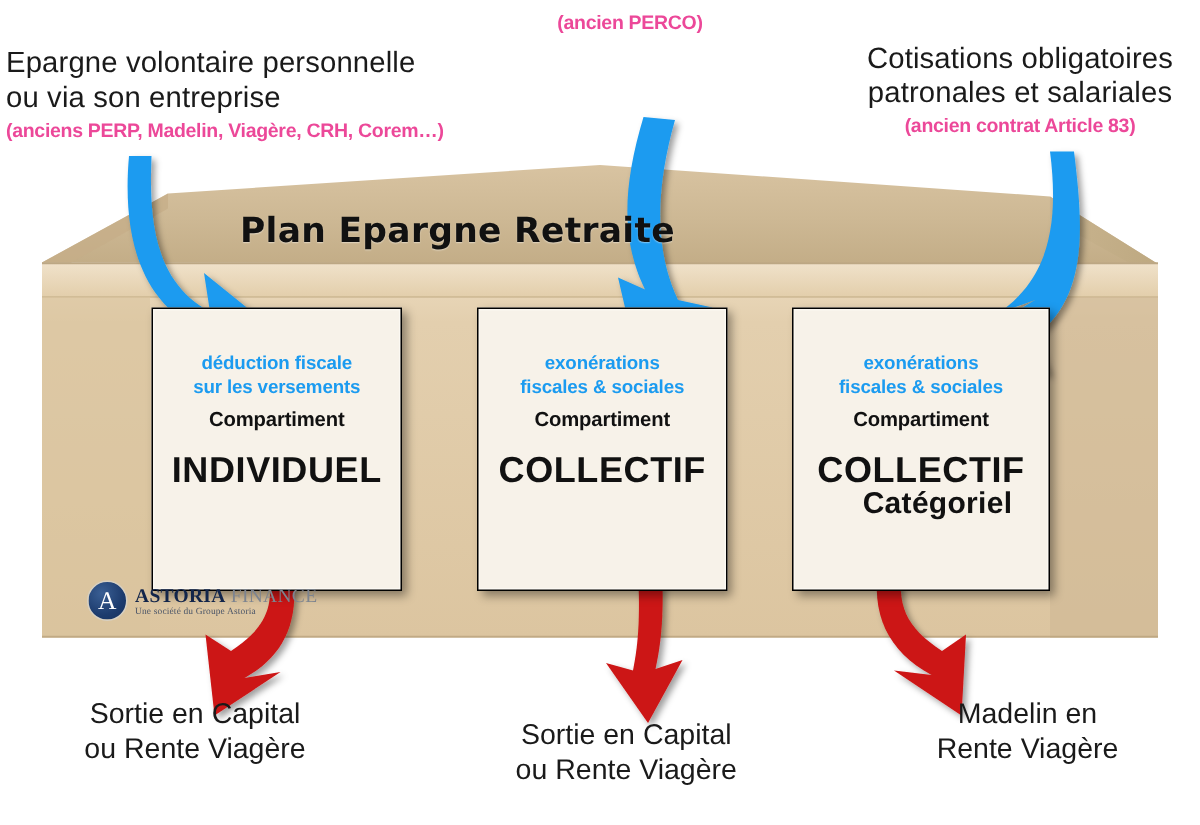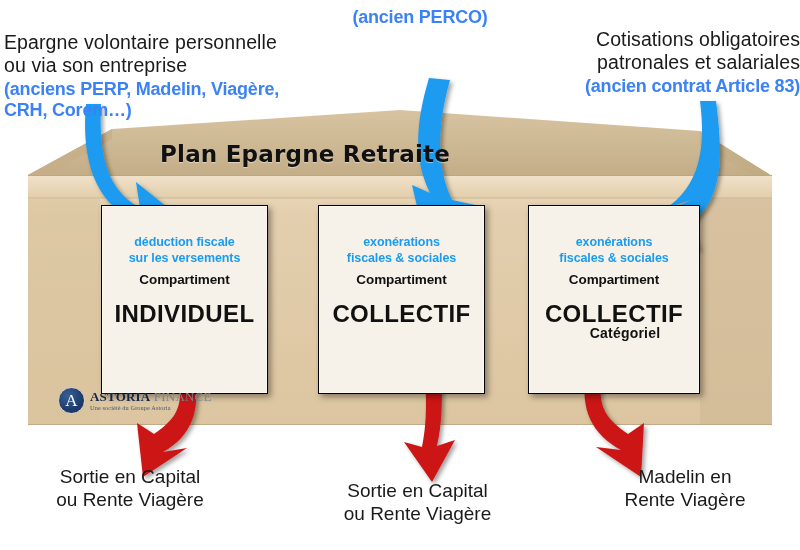--- a/index.html
+++ b/index.html
@@ -9,25 +9,25 @@
     font-family:"Liberation Sans", sans-serif;
     overflow:hidden;
     position:relative;
   }
   #stage{position:absolute;inset:0;width:800px;height:550px;}
   .svg-layer{position:absolute;left:0;top:0;width:800px;height:550px;}
 
   
   .caption{position:absolute;color:#231f20;line-height:1.16;}
   .caption .main{font-size:19.5px;font-weight:400;color:#1a1a1a;letter-spacing:0.1px;}
-  .caption .sub{font-size:18px;font-weight:bold;color:#3b82f6;margin-top:3px;letter-spacing:-0.2px;}
+  .caption .sub{font-size:13px;font-weight:bold;color:#ec4899;margin-top:3px;letter-spacing:-0.2px;}
 
   #cap-left{left:4px;top:31px;text-align:left;width:300px;}
   #cap-center{left:280px;top:4px;text-align:center;width:280px;}
-  #cap-right{left:560px;top:28px;text-align:right;width:240px;}
+  #cap-right{left:560px;top:28px;text-align:center;width:240px;}
 
   
   #house-title{
     position:absolute;left:160px;top:141px;
     font-size:23px;font-weight:bold;color:#111111;
     letter-spacing:0.2px;
     font-family:"DejaVu Sans", sans-serif;
     text-shadow:0 1px 1px rgba(255,255,255,.45);
   }
 
@@ -49,21 +49,21 @@
     margin-top:28px;letter-spacing:-0.1px;
   }
   .c-kind{
     color:#111;font-weight:bold;font-size:13.5px;margin-top:6px;letter-spacing:-0.1px;
   }
   .c-name{
     color:#111;font-weight:bold;font-size:24px;margin-top:14px;letter-spacing:0.4px;
     line-height:1.06;
     font-family:"Liberation Sans", sans-serif;
   }
-  .c-name .line2{font-size:14px;letter-spacing:0.2px;display:block;margin-left:22px;}
+  .c-name .line2{font-size:20px;letter-spacing:0.2px;display:block;margin-left:22px;}
 
   
   #logo{position:absolute;left:58px;top:387px;display:flex;align-items:center;gap:5px;}
   #logo .badge{
     width:25px;height:25px;border-radius:50%;
     background:radial-gradient(circle at 35% 30%, #3a5f94 0%, #1d3c6e 60%, #16305c 100%);
     border:1px solid #d7d0c2;
     color:#ffffff;font-family:"Liberation Serif", serif;
     font-size:17px;line-height:25px;text-align:center;font-weight:400;
   }

